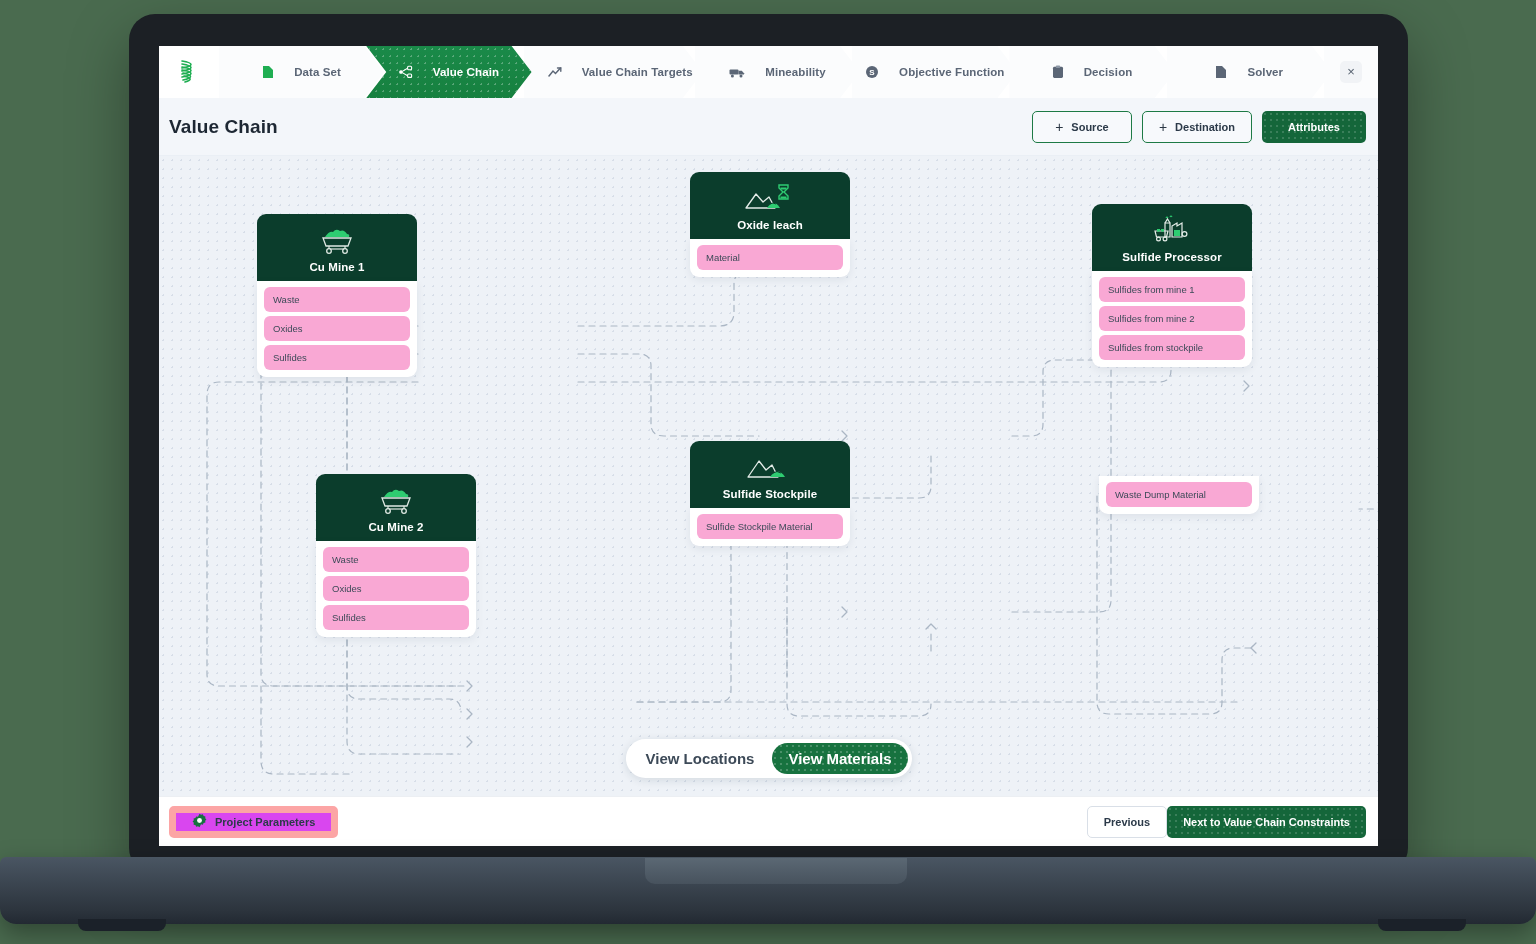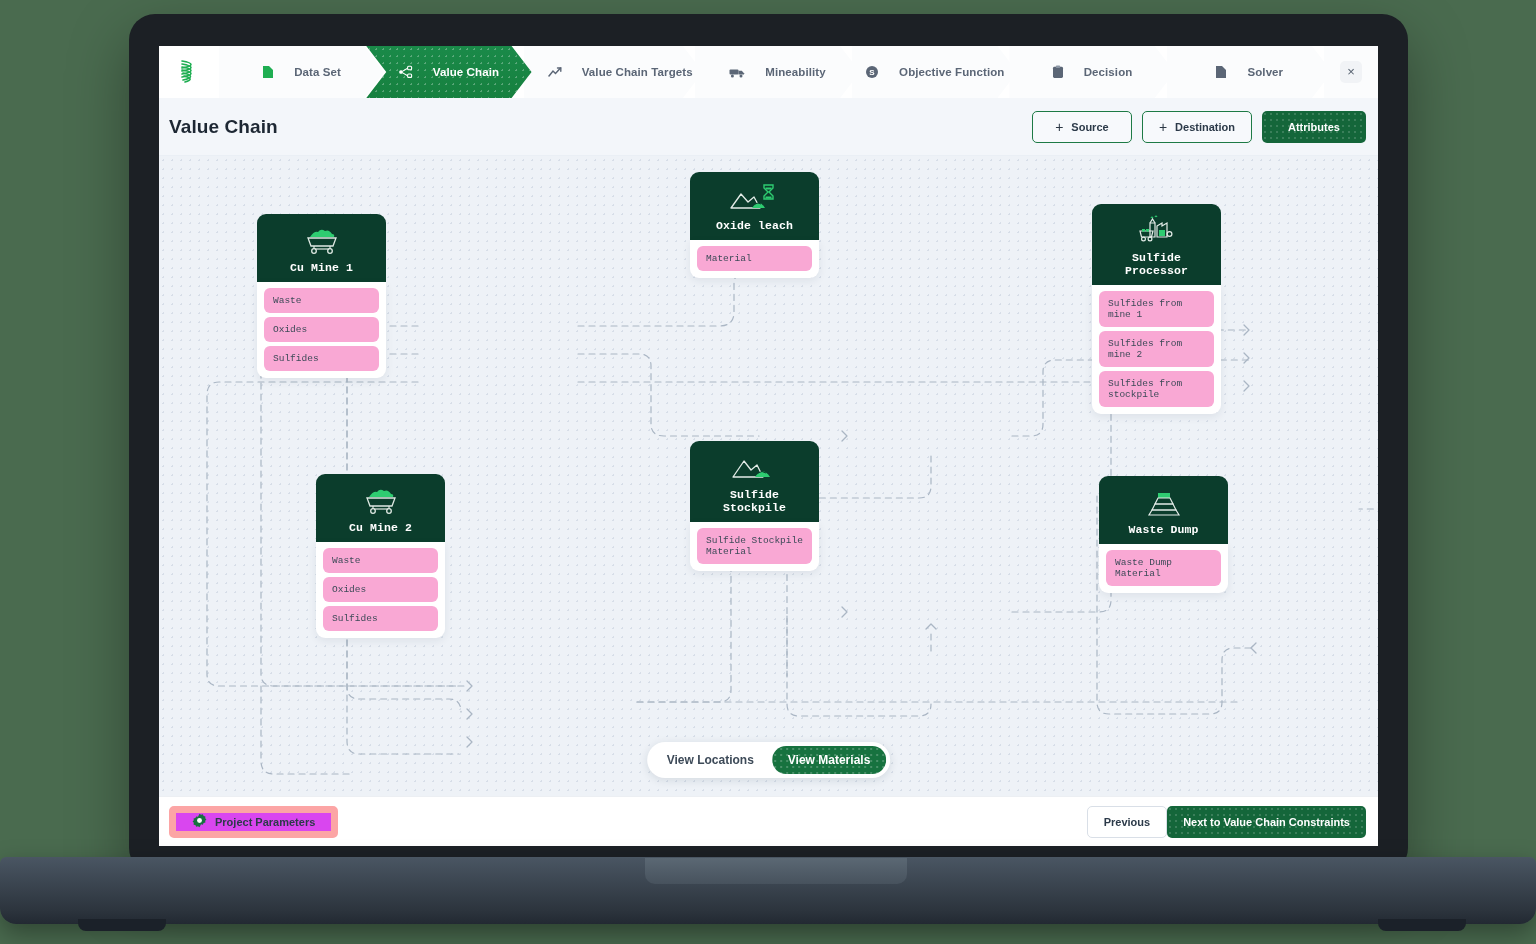--- a/index.html
+++ b/index.html
@@ -118,21 +118,21 @@
   
   #canvas {
     position: relative; flex: 1 1 auto;
     background-color: #eef2f7;
     background-image: radial-gradient(#d7dee8 1px, transparent 1px);
     background-size: 9px 9px;
     overflow: hidden;
   }
   #edges { position: absolute; inset: 0; width: 100%; height: 100%; }
 
-  .node { position: absolute; width: 129px; z-index: 2; font-family: Liberation Mono, monospace; }
+  .node { position: absolute; width: 160px; z-index: 2; }
   .node-head {
     background: #0b3d2c; color: #fff;
     border-radius: 9px 9px 0 0;
     padding: 10px 8px 8px;
     text-align: center;
   }
   .node-icon { height: 34px; display:flex; align-items:center; justify-content:center; }
   .node-title { font-size: 11.5px; font-weight: 700; margin-top: 3px; letter-spacing:.1px; }
   .node-body {
     background: #fff; border-radius: 0 0 9px 9px;
@@ -147,21 +147,21 @@
 
   
   #view-toggle {
     position: absolute; left: 50%; transform: translateX(-50%);
     bottom: 18px; z-index: 4;
     background: #fff; border-radius: 999px; padding: 4px;
     box-shadow: 0 2px 10px rgba(20,40,60,.12);
     display: flex; gap: 2px;
   }
   .toggle-opt {
-    font-size: 12px; font-weight: 600; color: #3d4a58;
+    font-size: 15px; font-weight: 600; color: #3d4a58;
     padding: 7px 16px; border-radius: 999px; cursor: pointer;
   }
   .toggle-opt.on {
     background:
       radial-gradient(rgba(255,255,255,.22) 1px, transparent 1px) 0 0/6px 6px,
       #17723f;
     color: #fff;
   }
 
   
@@ -452,31 +452,20 @@
               </svg>
             </div>
             <div class="node-title">Sulfide Stockpile</div>
           </div>
           <div class="node-body">
             <div class="port">Sulfide Stockpile Material</div>
           </div>
         </div>
 
         <div class="node" style="left:940px; top:320px;">
-          <div class="node-head">
-            <div class="node-icon">
-              <svg width="50" height="30" viewBox="0 0 50 30">
-                <rect x="19" y="5" width="12" height="5" fill="#2ecc71"></rect>
-                <path d="M19 10 h12 l3 6 H16z" fill="none" stroke="#e4ece8" stroke-width="1.2"></path>
-                <path d="M16 16 h18 l3 6 H13z" fill="none" stroke="#e4ece8" stroke-width="1.2"></path>
-                <path d="M13 22 h24 l3 5 H10z" fill="none" stroke="#e4ece8" stroke-width="1.2"></path>
-              </svg>
-            </div>
-            <div class="node-title">Waste Dump</div>
-          </div>
           <div class="node-body">
             <div class="port">Waste Dump Material</div>
           </div>
         </div>
 
         <div id="view-toggle">
           <div class="toggle-opt">View Locations</div>
           <div class="toggle-opt on">View Materials</div>
         </div>
 

